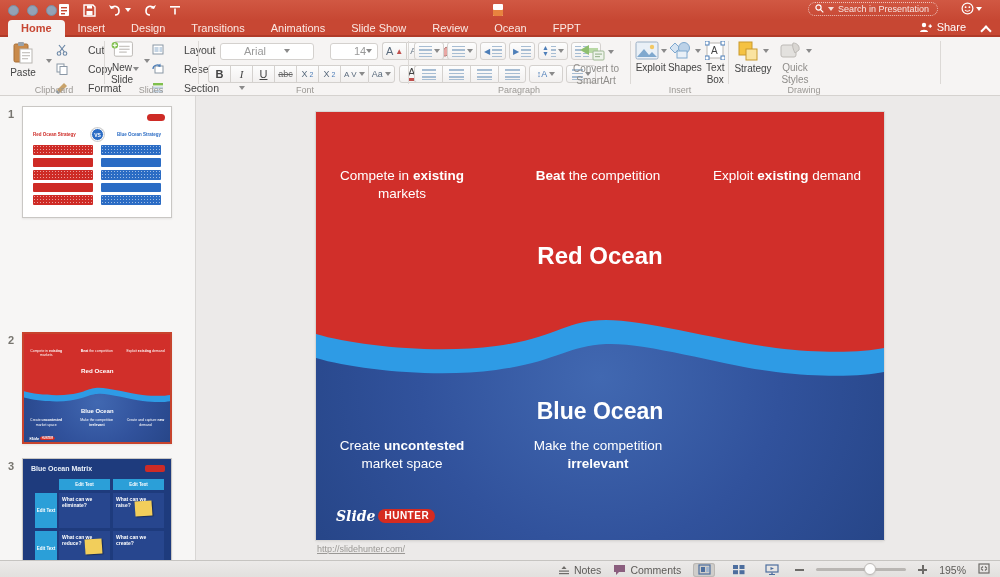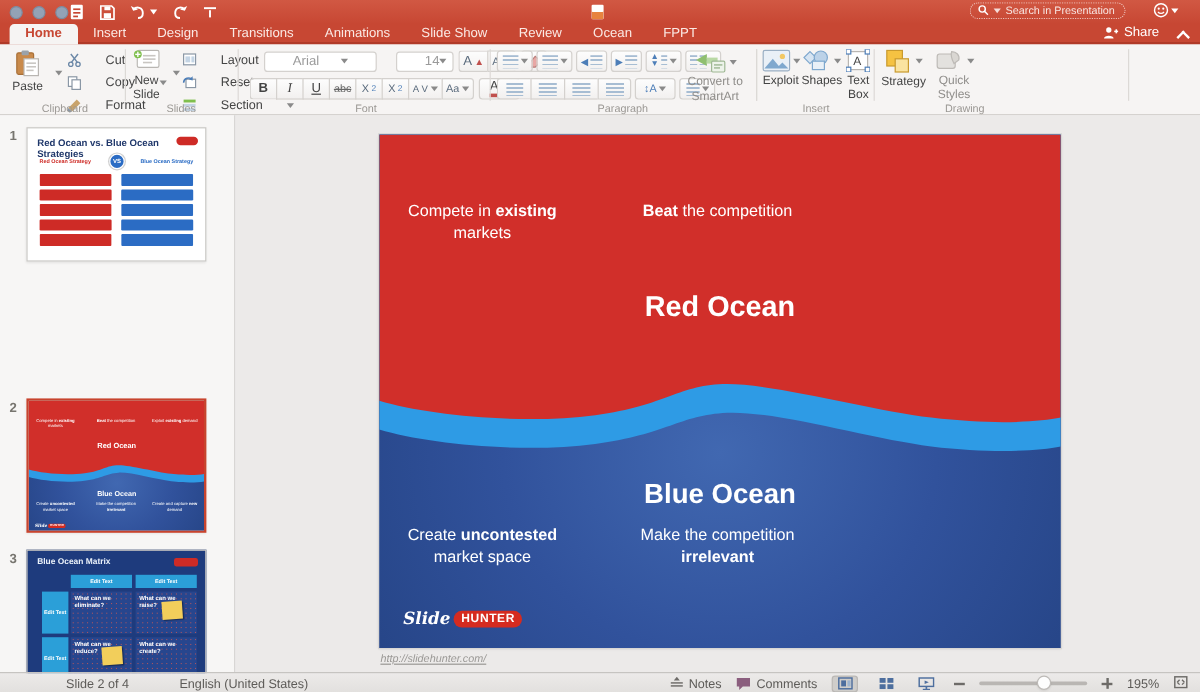--- a/index.html
+++ b/index.html
@@ -79,21 +79,21 @@
   .slide { position:absolute; left:119px; top:16px; width:568px; height:428px; background:radial-gradient(ellipse at 50% 62%, #4168B1 0%, #31529C 45%, #22407F 100%); box-shadow:0 0 0 1px #D8D6D4, 0 1px 3px rgba(0,0,0,.12); overflow:hidden; }
   .wave { position:absolute; left:0; top:0; width:568px; height:428px; }
   .phrase { position:absolute; color:#fff; font-size:13.5px; text-align:center; line-height:1.35; }
   .phrase b { font-weight:bold; }
   .oceantitle { position:absolute; left:0; width:568px; text-align:center; color:#fff; font-weight:bold; }
   .redt { top:130px; font-size:24px; }
   .bluet { top:286px; font-size:23px; }
   .shlogo { position:absolute; display:flex; align-items:center; gap:3px; }
   .shlogo .w1 { font-family:"DejaVu Serif", serif; font-style:italic; font-weight:bold; color:#fff; }
   .shlogo .w2 { background:#D52B20; color:#fff; font-weight:bold; border-radius:7px; padding:1px 6px 2px; letter-spacing:.5px; }
-  .slidelink { position:absolute; left:120px; top:448px; font-size:9px; color:#9a9895; text-decoration:underline;font-style:italic; }
+  .slidelink { position:absolute; left:120px; top:448px; font-size:9px; color:#9a9895; text-decoration:underline; }
   .vscroll { position:absolute; right:1px; top:0; width:5px; height:464px; background:linear-gradient(#D12F2A 0 44%, #2E9BE5 44% 52%, #2B4C94 52% 100%); opacity:.85; border-radius:2px; }
 
   
   .statusbar { position:absolute; left:0; top:560px; width:1000px; height:17px; background:linear-gradient(#ECEAE9,#E2E0DE); border-top:1px solid #C6C4C1; font-size:10.5px; color:#5d5b58; }
   .statusbar .lft { position:absolute; left:55px; top:3px; display:flex; gap:42px; }
   .statusbar .rgt { position:absolute; right:10px; top:1px; display:flex; align-items:center; gap:12px; height:15px; }
   .viewbtn { width:22px; height:14px; border-radius:3px; display:flex; align-items:center; justify-content:center; }
   .viewbtn.sel { background:#CFCDCA; box-shadow:inset 0 0 0 1px #BBB8B5; }
   .zslider { width:90px; height:3px; background:#B9B6B3; border-radius:2px; position:relative; }
   .zslider .thumb { position:absolute; left:48px; top:-5px; width:12px; height:12px; border-radius:50%; background:#FDFDFD; border:1px solid #BDBAB7; }
@@ -479,21 +479,20 @@
       </div>
     </div>
     <div class="glabel" style="left:-60px">Drawing</div>
   </div>
 </div>
 
 <div class="thumbpanel">
 
   <div class="thumbnum" style="top:12px">1</div>
   <div class="thumb" style="top:10px">
-    <div class="t1title">Red Ocean vs. Blue Ocean Strategies</div>
     <div class="t1logo"></div>
     <div class="t1hdrL">Red Ocean Strategy</div>
     <div class="t1hdrR">Blue Ocean Strategy</div>
     <div class="t1vs">VS</div>
     <div class="t1bars" style="left:10px">
       <div class="barred dots"></div>
       <div class="barred"></div>
       <div class="barred dots"></div>
       <div class="barred"></div>
       <div class="barred dots"></div>
@@ -550,40 +549,37 @@
 </div>
 
 <div class="canvas">
   <div class="slide">
     <svg class="wave" viewBox="0 0 568 428">
       <path d="M0 0 H568 V260 C548 264 510 266 460 260 C410 254 330 230 290 232 C250 234 240 250 180 258 C120 266 40 258 0 246 Z" fill="#2E9BE5"></path>
       <path d="M0 0 H568 V236 C548 240 510 242 460 236 C410 230 330 208 290 208 C250 208 240 226 180 234 C120 242 40 234 0 222 Z" fill="#D12F2A"></path>
     </svg>
     <div class="phrase" style="left:11px;top:55px;width:150px"><span>Compete in </span><b>existing</b><span> markets</span></div>
     <div class="phrase" style="left:207px;top:55px;width:150px"><span></span><b>Beat</b><span> the competition</span></div>
+    <div class="phrase" style="left:396px;top:55px;width:150px"><span>Exploit </span><b>existing</b><span> demand</span></div>
     <div class="oceantitle redt">Red Ocean</div>
     <div class="oceantitle bluet">Blue Ocean</div>
     <div class="phrase" style="left:11px;top:325px;width:150px"><span>Create </span><b>uncontested</b><span> market space</span></div>
     <div class="phrase" style="left:207px;top:325px;width:150px"><span>Make the competition </span><b>irrelevant</b><span></span></div>
     <div class="shlogo" style="left:20px;top:396px;font-size:14px">
       <span class="w1">Slide</span>
       <span class="w2" style="font-size:10px">HUNTER</span>
     </div>
   </div>
   <div class="slidelink">http://slidehunter.com/</div>
   <div class="vscroll"></div>
 </div>
 
 <div class="statusbar">
-  <div class="lft">
-    <span>Slide 2 of 4</span>
-    <span>English (United States)</span>
-  </div>
   <div class="rgt">
-    <span style="display:flex;align-items:flex-start;gap:4px">
+    <span style="display:flex;align-items:flex-end;gap:4px">
       <svg width="12" height="10" viewBox="0 0 12 10">
           <path d="M6 0 L8.5 3 L3.5 3 Z" fill="#6d6b68"></path>
           <rect x="1" y="4.5" width="10" height="1.2" fill="#6d6b68"></rect>
           <rect x="1" y="7" width="10" height="1.2" fill="#6d6b68"></rect>
         </svg>
       <span>Notes</span>
     </span>
     <span style="display:flex;align-items:center;gap:4px">
       <svg width="13" height="11" viewBox="0 0 13 11">
           <path d="M1 1 h11 v7 h-6 l-3 3 v-3 h-2 Z" fill="#8B5E7E"></path>

